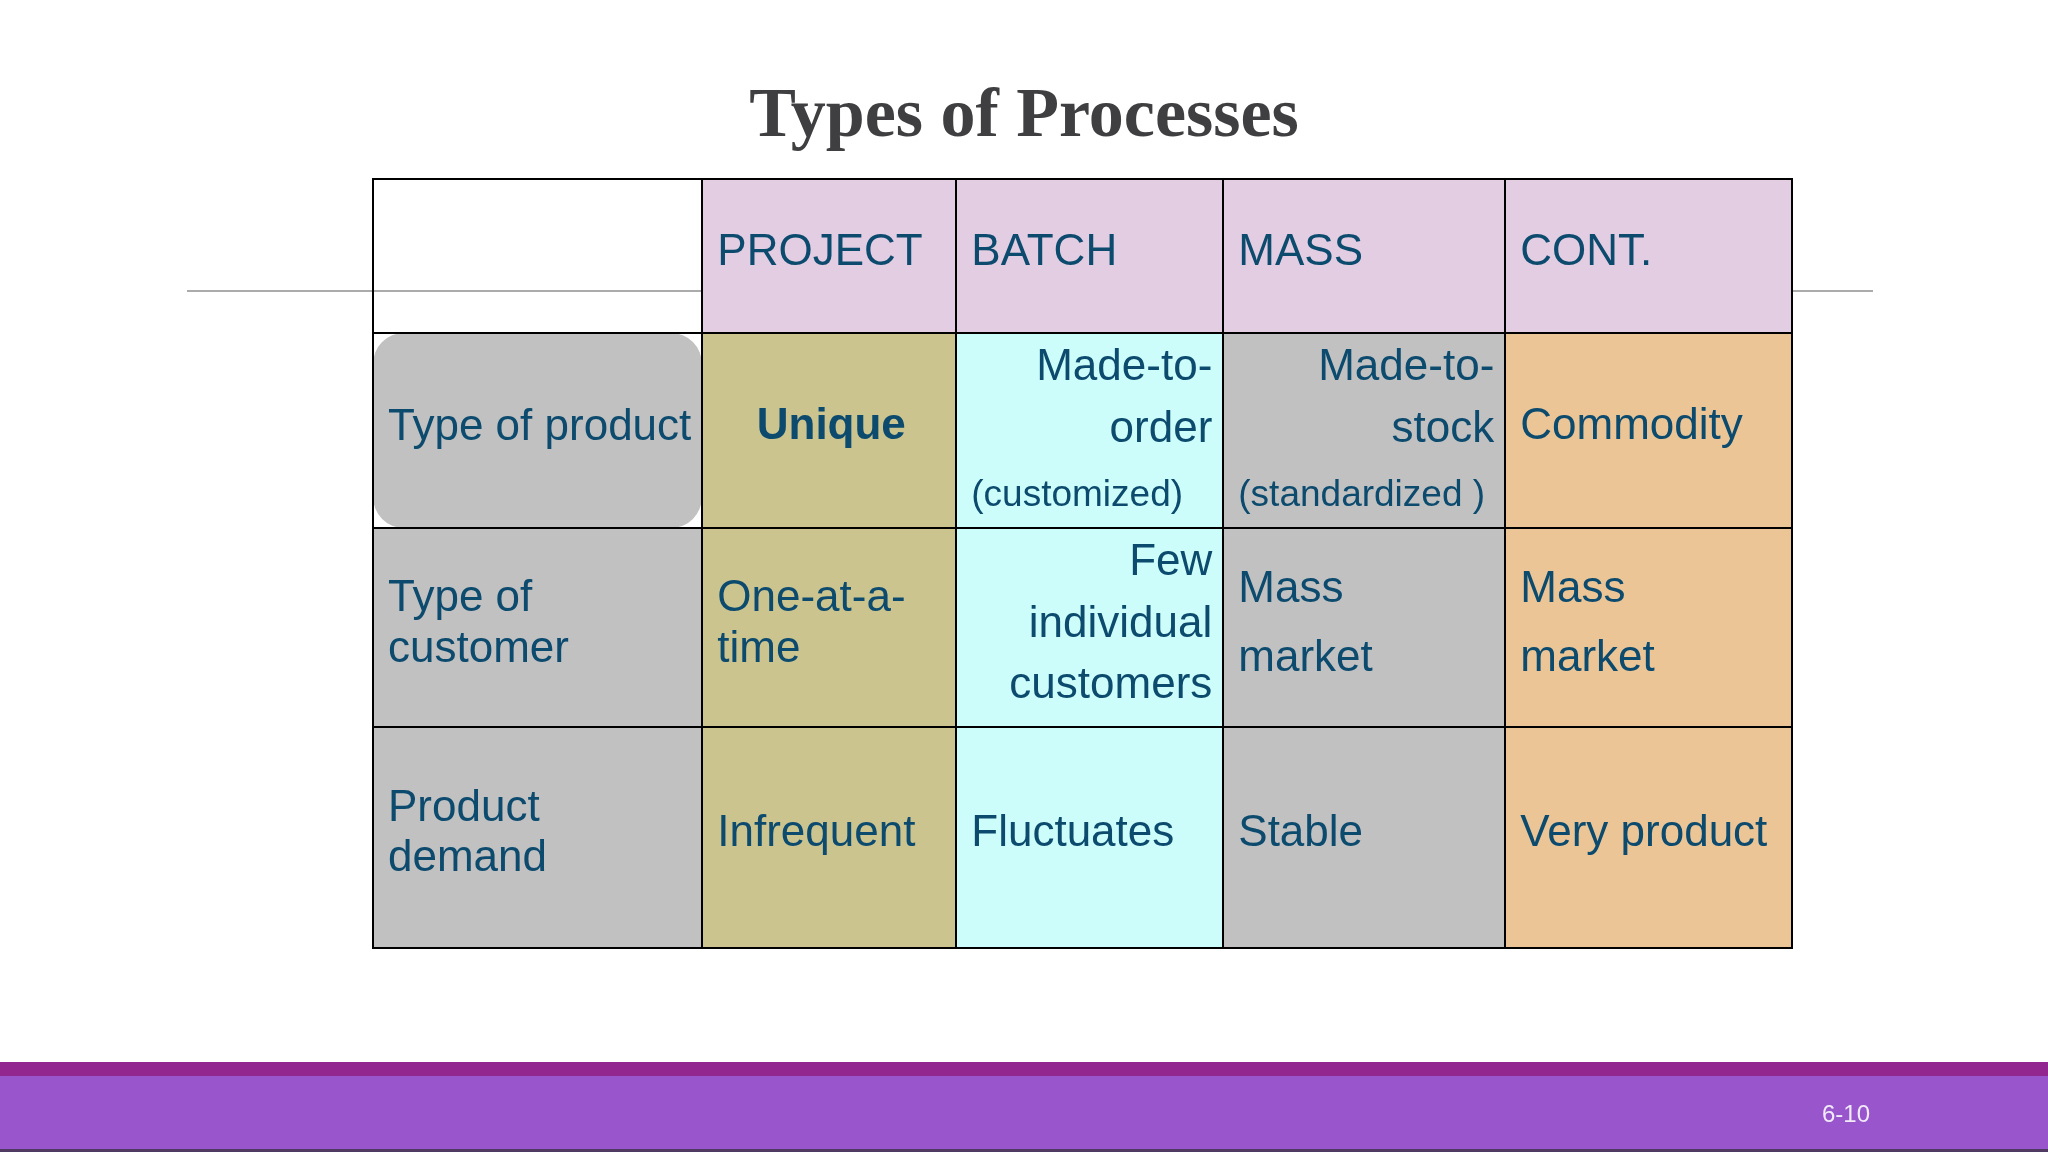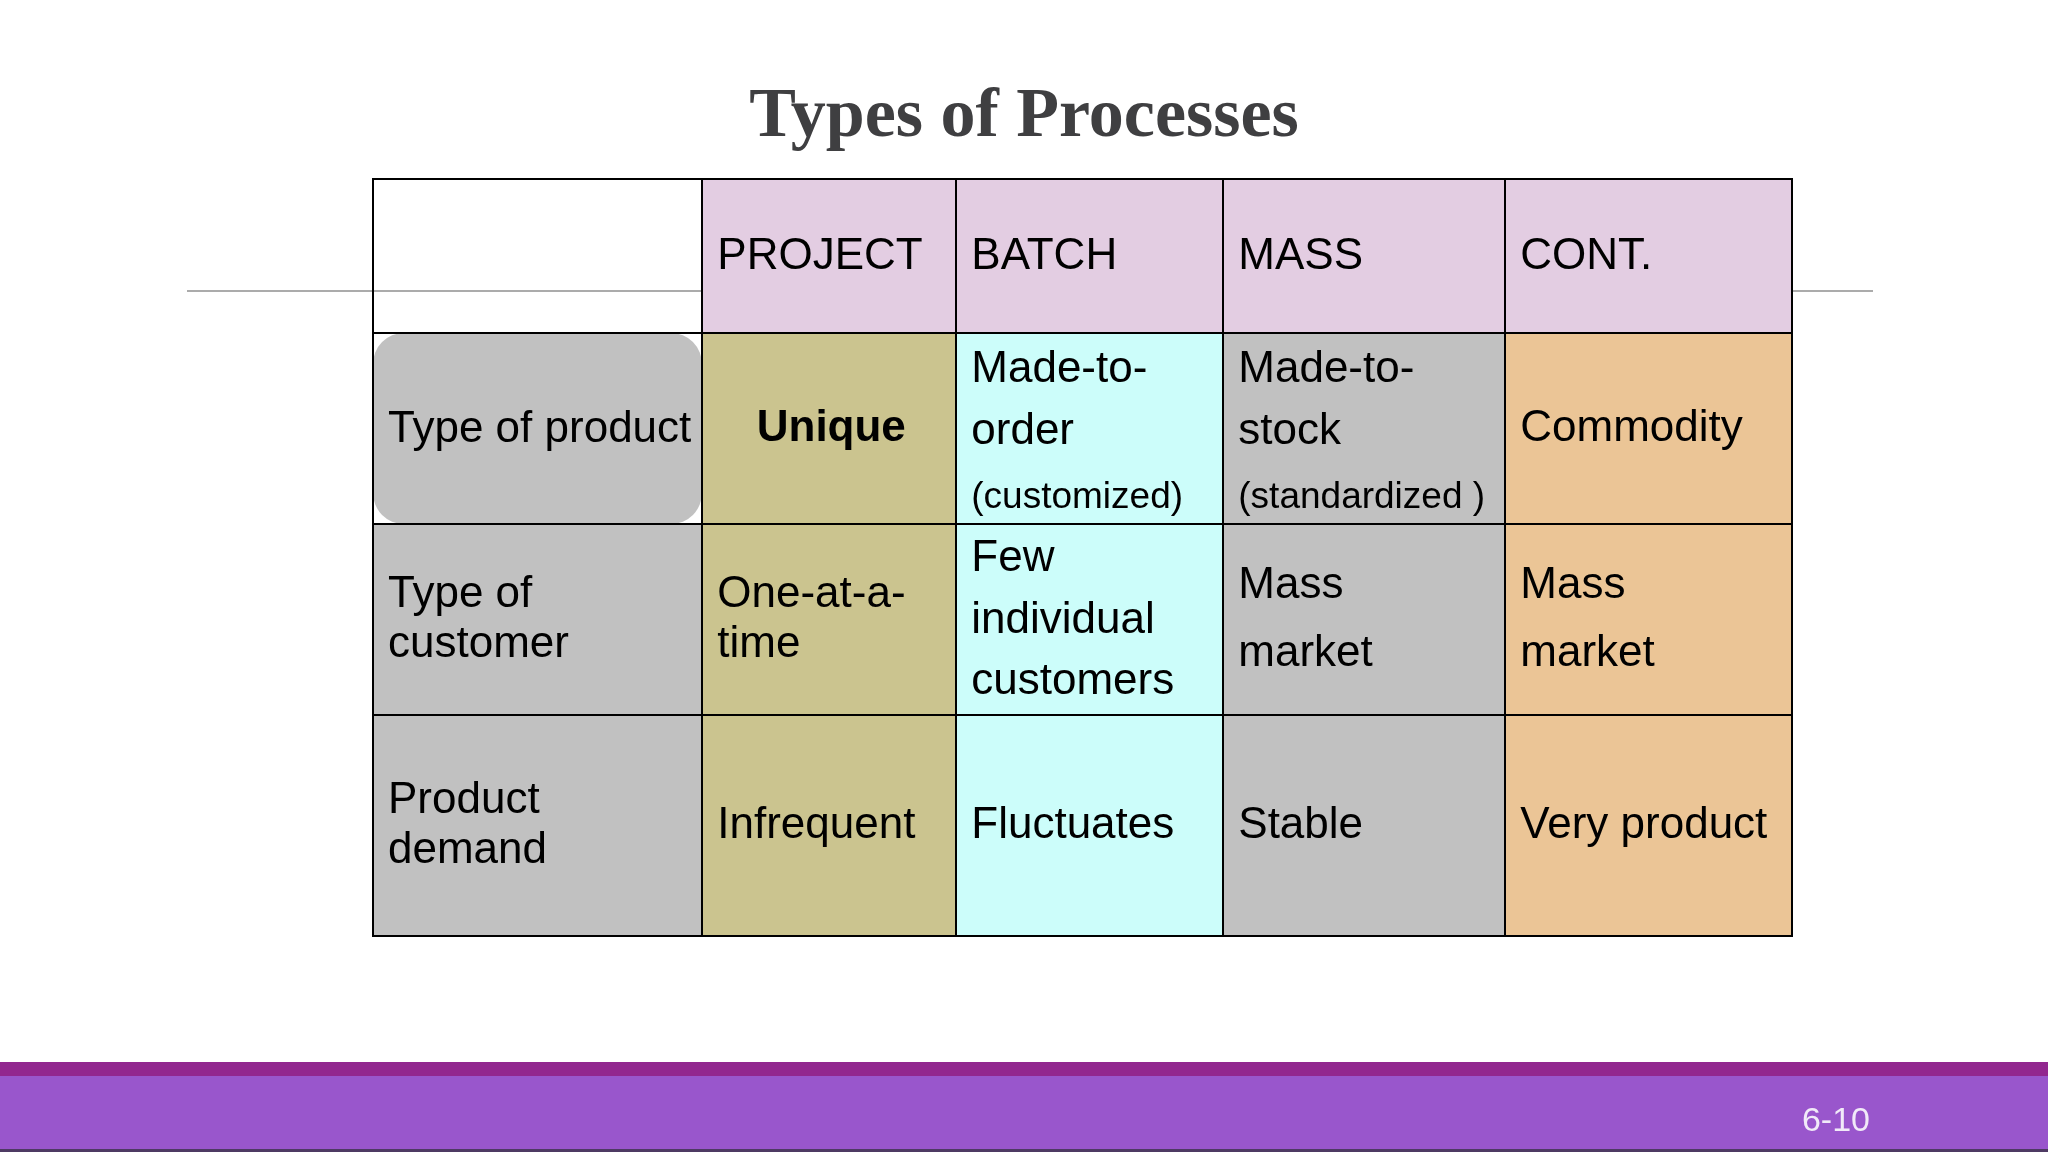--- a/index.html
+++ b/index.html
@@ -26,24 +26,24 @@
 
   
   table.process-table{
     position:absolute;left:372px;top:178px;
     border-collapse:collapse;table-layout:fixed;
     font-family:"Liberation Sans", sans-serif;
   }
   table.process-table td, table.process-table th{
     border:2px solid #000;
     vertical-align:middle;
-    color:#000000;
+    color:#0c4a6e;
     font-size:44px;
     font-weight:400;
-    padding:0 10px 4px 14px;
+    padding:0 10px 12px 14px;
     overflow:visible;
   }
   td.blank{border:none;background:transparent;}
 
   tr.r-header{height:154px;}
   tr.r1{height:191px;}
   tr.r2{height:168px;}
   tr.r3{height:221px;margin-top:20px;}
 
   th.col-header{
@@ -63,40 +63,40 @@
   td.c-project{background:var(--project_bg);}
   td.c-batch{background:var(--batch_bg);}
   td.c-mass{background:var(--mass_bg);}
   td.c-cont{background:var(--cont_bg);}
 
   .center{text-align:center;}
   .bold{font-weight:700;}
 
   .main{display:block;white-space:pre-line;}
   .lh-tight{line-height:1.15;}
-  .lh-med{line-height:1.4;}
+  .lh-med{line-height:1.4;text-align:right;}
   .lh-loose{line-height:1.55;}
   .sub{display:block;font-size:37px;margin-top:16px;white-space:pre;}
 
   
   .footer-stripe{
     position:absolute;left:0;top:1062px;width:100%;height:14px;
     background:var(--footer_stripe);
   }
   .footer-bar{
     position:absolute;left:0;top:1076px;width:100%;height:76px;
     background:var(--footer_bar);
   }
   .footer-bottom-edge{
     position:absolute;left:0;bottom:0;width:100%;height:3px;
     background:#4e3a63;
   }
   .page-number{
     position:absolute;top:1100px;right:178px;
-    font-size:34px;color:#f1eaf8;
+    font-size:24px;color:#f1eaf8;
   }
 </style>
 </head>
 <body>
 
 <div class="slide-title">Types of Processes</div>
 
 <div class="divider"></div>
 
 <table class="process-table">

